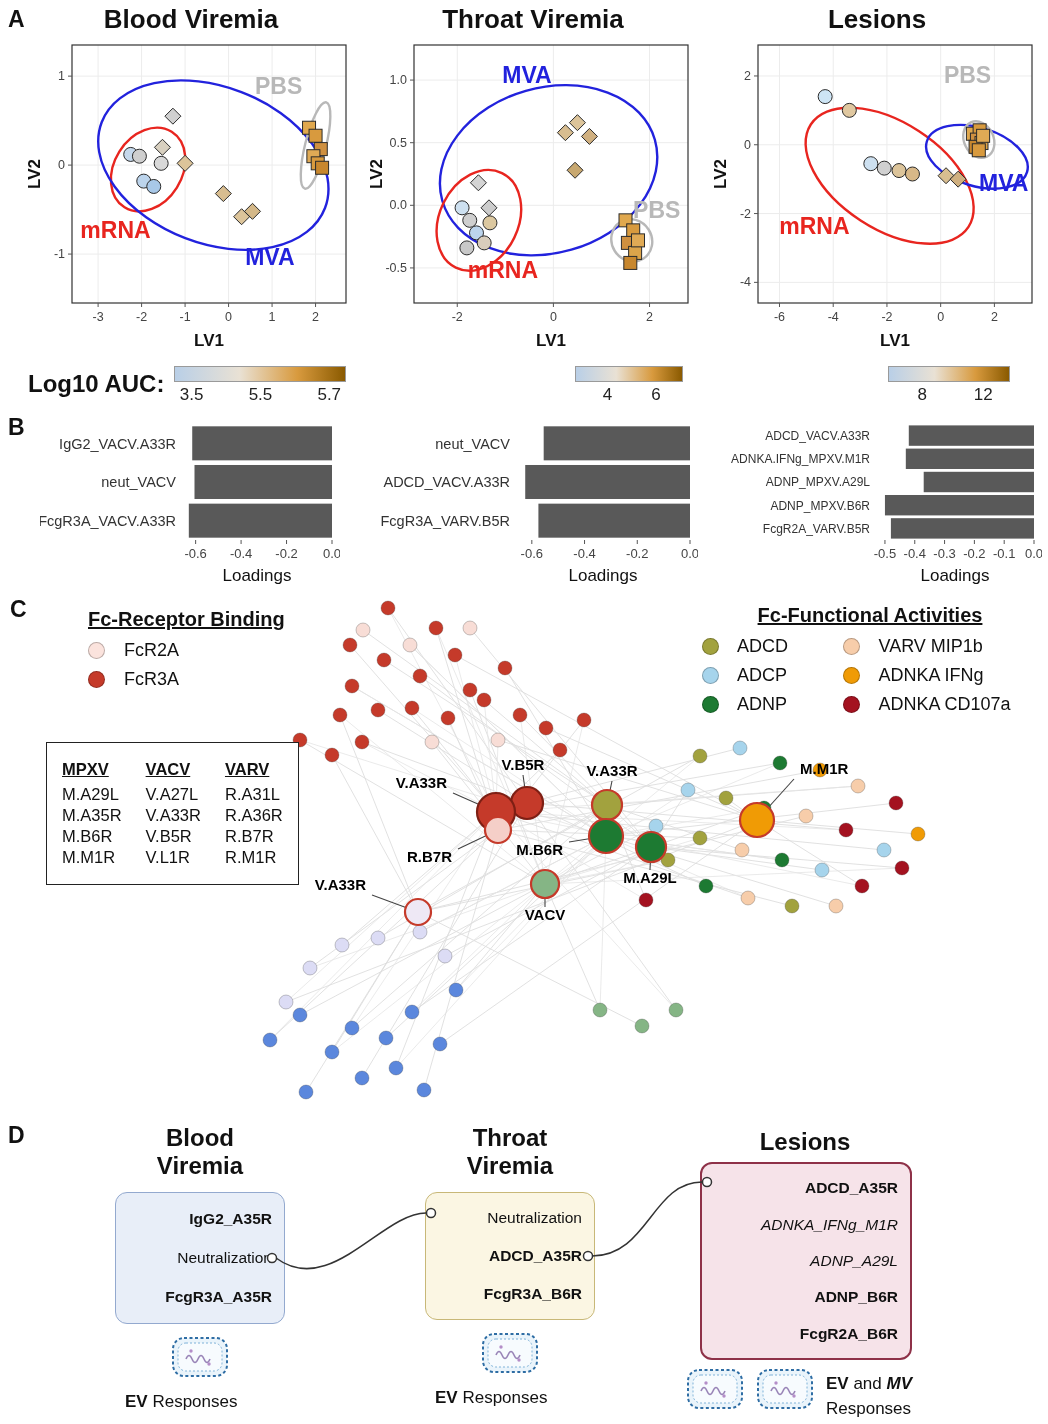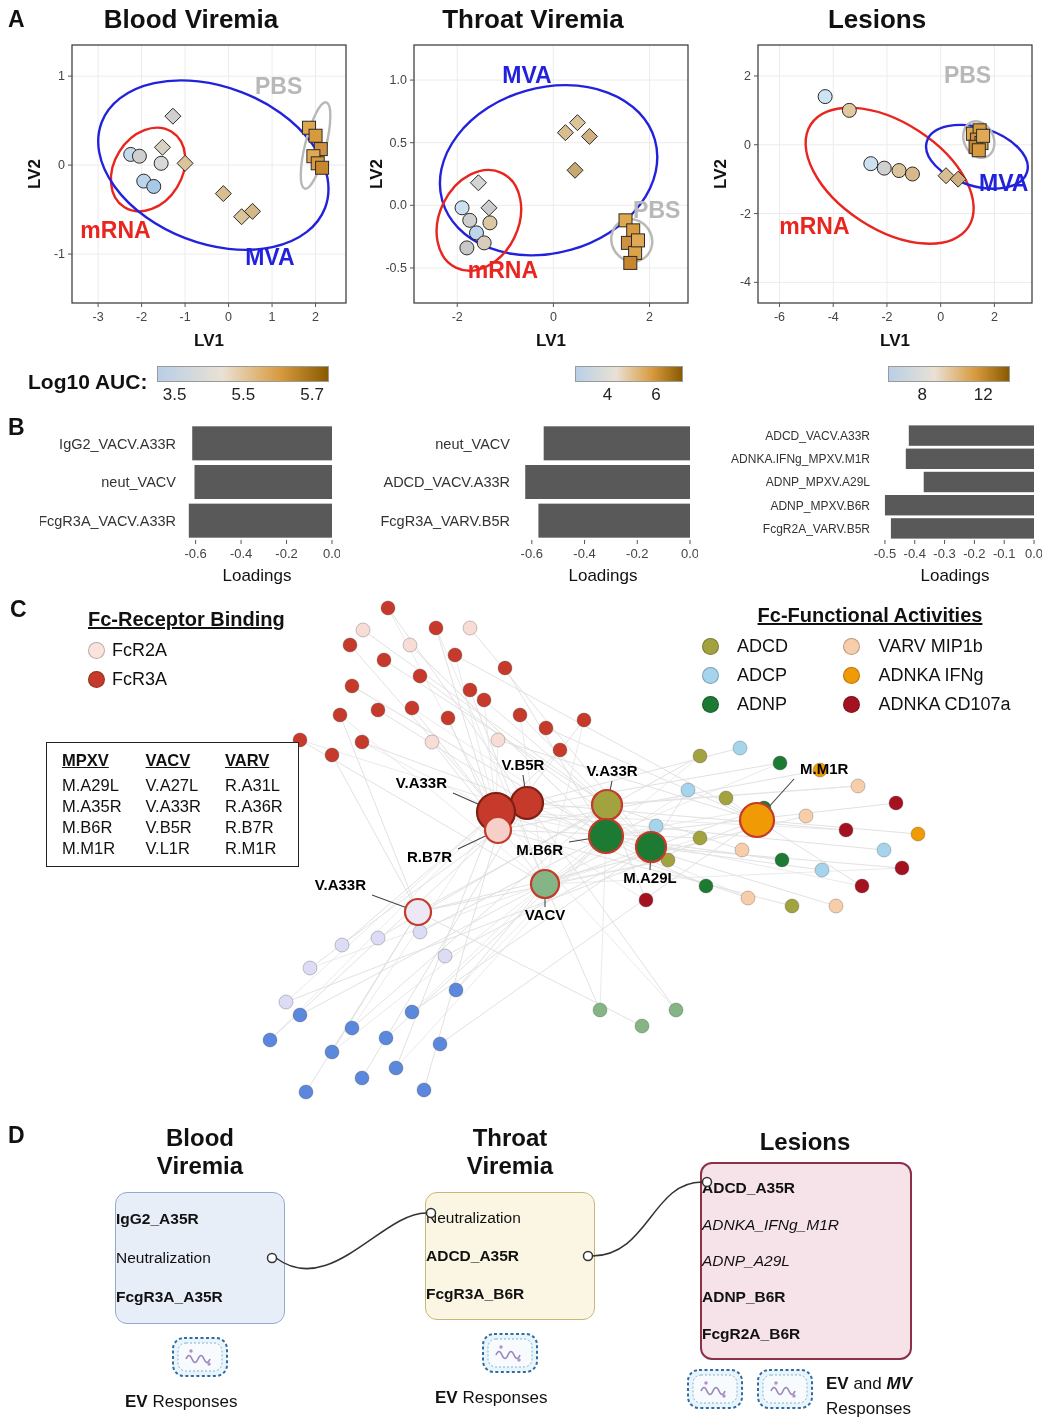--- a/index.html
+++ b/index.html
@@ -4,36 +4,36 @@
 <style>
   *{margin:0;padding:0;box-sizing:border-box}
   body{font-family:"Liberation Sans",sans-serif;background:#fff;color:#111}
   .figure{position:relative;width:1048px;height:1424px;background:#fff;overflow:hidden}
   .plabel{position:absolute;font-size:23px;font-weight:700}
   .scatter-block{position:absolute;width:330px}
   .scatter-title{text-align:center;font-size:26px;font-weight:700;margin-bottom:2px}
   svg text{font-family:"Liberation Sans",sans-serif}
   .abs{position:absolute}
   .cb-row{position:absolute;display:flex;align-items:flex-start;gap:10px}
-  .cb-label{font-size:21px;font-weight:700;margin-top:4px;white-space:nowrap}
+  .cb-label{font-size:24px;font-weight:700;margin-top:4px;white-space:nowrap}
   .cb{position:relative}
   .cb-bar{height:16px;border:1px solid #9a9a9a;background:linear-gradient(90deg,#b9cfe7 0%,#e9e1d4 38%,#d89a3e 72%,#8a5a00 100%)}
   .cb-ticks{position:relative;height:24px}
   .cb-ticks span{position:absolute;transform:translateX(-50%);font-size:17px;top:3px;color:#222}
   .legend{position:absolute}
   .legend-title{font-size:20px;font-weight:700;text-decoration:underline;margin-bottom:9px}
-  .lg-col .lg-item{display:flex;align-items:center;gap:7px;margin:8px 0}
+  .lg-col .lg-item{display:flex;align-items:center;gap:19px;margin:8px 0}
   .lg-grid2{display:grid;grid-template-columns:auto auto;column-gap:28px;row-gap:8px}
   .lg-grid2 .lg-item{display:flex;align-items:center;gap:18px}
   .lg-dot{width:17px;height:17px;border-radius:50%;border:1px solid rgba(0,0,0,.25);flex:none}
   .lg-item .lg-txt{font-size:18px;white-space:nowrap}
-  .antigen-table{position:absolute;border:1.6px solid #222;padding:8px 15px;display:grid;grid-template-columns:auto auto auto;column-gap:24px;row-gap:2px;font-size:16.5px;background:#fff}
+  .antigen-table{position:absolute;border:1.6px solid #222;padding:17px 15px;display:grid;grid-template-columns:auto auto auto;column-gap:24px;row-gap:2px;font-size:16.5px;background:#fff}
   .antigen-table .hd{font-weight:700;text-decoration:underline;padding-bottom:4px}
   .d-title{position:absolute;text-align:center;font-size:24px;font-weight:700;white-space:pre-line;line-height:1.15}
-  .d-box{position:absolute;border:1.6px solid;border-radius:12px;display:flex;flex-direction:column;justify-content:space-around;align-items:flex-start;font-size:15.5px;padding:6px 0;background:#fff}
+  .d-box{position:absolute;border:1.6px solid;border-radius:12px;display:flex;flex-direction:column;justify-content:space-around;align-items:flex-end;font-size:15.5px;padding:6px 12px;background:#fff}
   .d-item{white-space:nowrap}
   .d-item.bold{font-weight:700}
   .d-item.italic{font-style:italic}
   .d-caption{position:absolute;font-size:17px;}
   .d-caption b{font-weight:700}
   .d-caption i{font-style:italic}
   .ev-wrap{position:absolute}
 </style>
 </head>
 <body>

